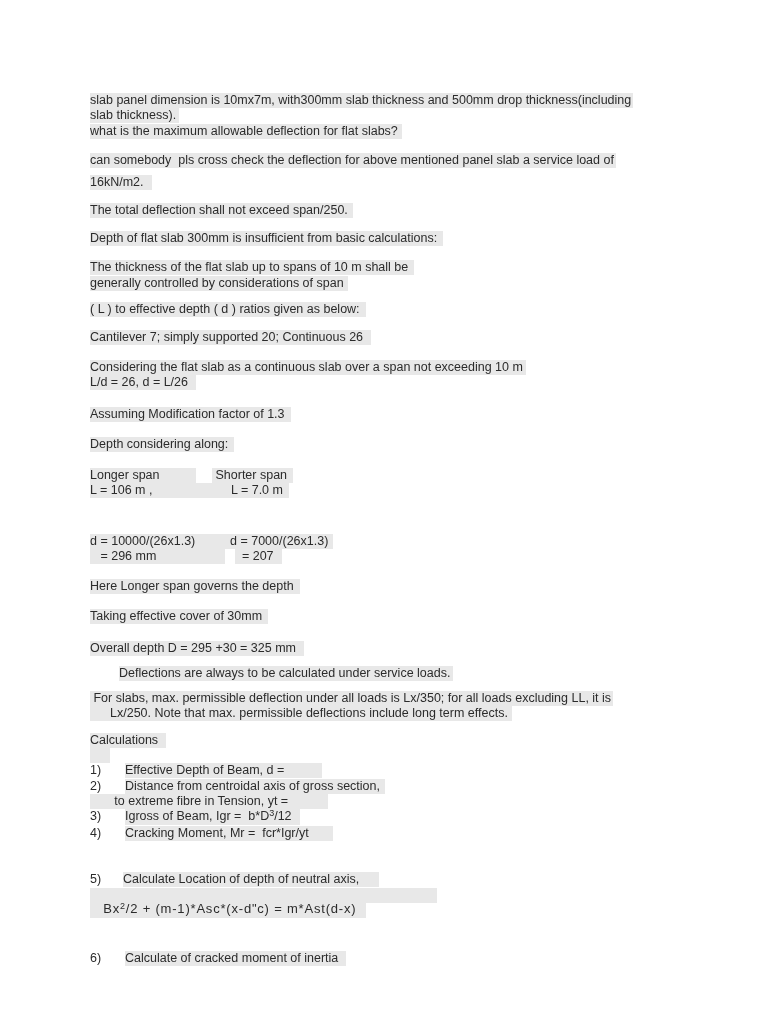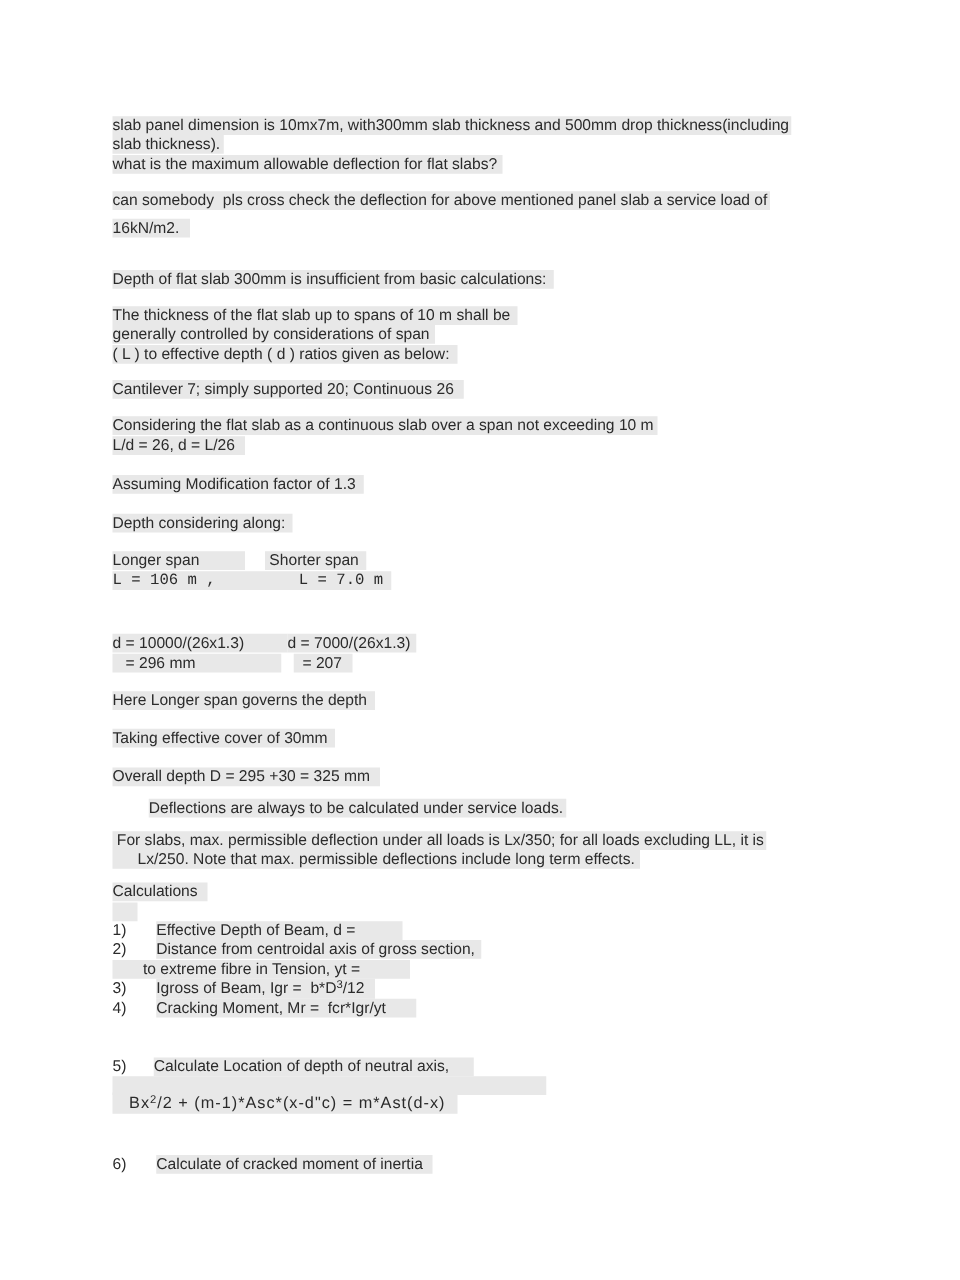--- a/index.html
+++ b/index.html
@@ -62,32 +62,35 @@
       </div>
       <div class="spacer" style="height: 14px;"></div>
       <div class="line" style="height: 15.4px;">
         <span class="seg hl" style="left: 0px; padding-right: 2px;"><span>can somebody  pls cross check the deflection for above mentioned panel slab a service load of</span></span>
       </div>
       <div class="spacer" style="height: 6px;"></div>
       <div class="line" style="height: 15.4px;">
         <span class="seg hl" style="left: 0px; padding-right: 8px;"><span>16kN/m2.</span></span>
       </div>
       <div class="spacer" style="height: 13px;"></div>
+      <div class="line" style="height: 15.4px;">
+        <span class="seg hl" style="left: 0px; padding-right: 5px;"><span>The total deflection shall not exceed span/250.</span></span>
+      </div>
       <div class="spacer" style="height: 13px;"></div>
       <div class="line" style="height: 15.4px;">
         <span class="seg hl" style="left: 0px; padding-right: 6px;"><span>Depth of flat slab 300mm is insufficient from basic calculations:</span></span>
       </div>
       <div class="spacer" style="height: 13.5px;"></div>
       <div class="line" style="height: 15.4px;">
         <span class="seg hl" style="left: 0px; padding-right: 6px;"><span>The thickness of the flat slab up to spans of 10 m shall be</span></span>
       </div>
       <div class="line" style="height: 15.4px;">
         <span class="seg hl" style="left: 0px; padding-right: 4px;"><span>generally controlled by considerations of span</span></span>
       </div>
-      <div class="line" style="height: 15.4px;">
+      <div class="line" style="height: 15.4px; margin-top: 11px;">
         <span class="seg hl" style="left: 0px; padding-right: 6px;"><span>( L ) to effective depth ( d ) ratios given as below:</span></span>
       </div>
       <div class="spacer" style="height: 13px;"></div>
       <div class="line" style="height: 15.4px;">
         <span class="seg hl" style="left: 0px; padding-right: 8px;"><span>Cantilever 7; simply supported 20; Continuous 26</span></span>
       </div>
       <div class="spacer" style="height: 14px;"></div>
       <div class="line" style="height: 15.4px;">
         <span class="seg hl" style="left: 0px; padding-right: 3px;"><span>Considering the flat slab as a continuous slab over a span not exceeding 10 m</span></span>
       </div>
@@ -100,21 +103,21 @@
       </div>
       <div class="spacer" style="height: 15px;"></div>
       <div class="line" style="height: 15.4px;">
         <span class="seg hl" style="left: 0px; padding-right: 6px;"><span>Depth considering along:</span></span>
       </div>
       <div class="spacer" style="height: 15.5px;"></div>
       <div class="line" style="height: 15.4px;">
         <span class="seg hl" style="left: 0px; padding-right: 36px;"><span>Longer span</span></span>
         <span class="seg hl" style="left: 122px; padding-right: 6px;"><span> Shorter span</span></span>
       </div>
-      <div class="line" style="height: 15.4px; font-family: Liberation Mono, monospace;">
+      <div class="line" style="height: 15.4px;">
         <span class="seg hl" style="left: 0px; width: 134px;"><span>L = 106 m ,</span></span>
         <span class="seg hl" style="left: 134px; padding-right: 6px;"><span>  L = 7.0 m</span></span>
       </div>
       <div class="line" style="height: 15.4px; margin-top: 35px;">
         <span class="seg hl" style="left: 0px; width: 140px;"><span>d = 10000/(26x1.3)</span></span>
         <span class="seg hl" style="left: 140px; padding-right: 5px;"><span>d = 7000/(26x1.3)</span></span>
       </div>
       <div class="line" style="height: 15.4px;">
         <span class="seg hl" style="left: 0px; width: 135px;"><span>   = 296 mm</span></span>
         <span class="seg hl" style="left: 145px; padding-right: 8px;"><span>  = 207</span></span>

